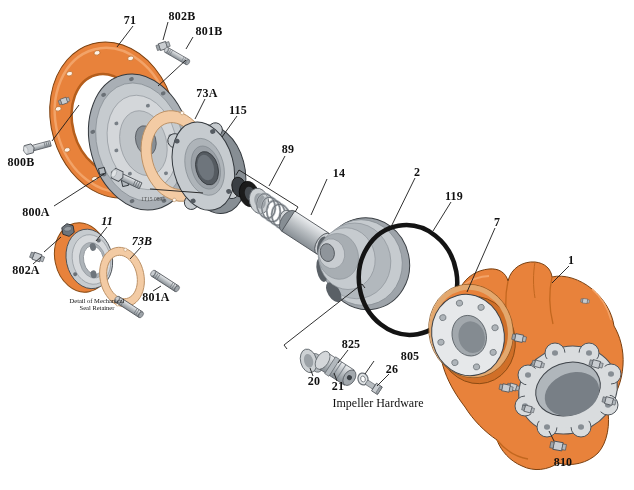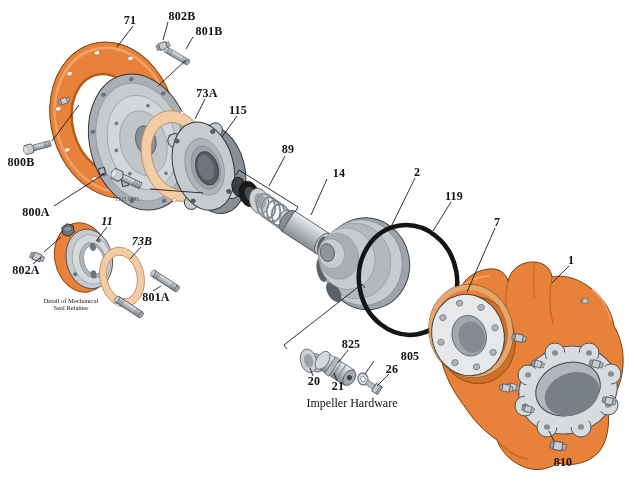--- a/index.html
+++ b/index.html
@@ -2,21 +2,21 @@
 <html style="--background: #FFFFFF; --orange: #E8823B; --orange_dark: #C8671F; --orange_deep: #7A4010; --gasket_peach: #F3CBA4; --gasket_edge: #BA8F64; --metal_light: #D8DBDE; --metal_mid: #B2B8BD; --metal_dark: #7C838A; --rubber_black: #1B1B1B; --leader: #1A1A1A;"><head>
 <meta charset="utf-8">
 <style>
   html,body{margin:0;padding:0;background:#fff;}
   #stage{position:relative;width:630px;height:490px;background:var(--background,#fff);overflow:hidden;
          font-family:"Liberation Serif",serif;}
   #artwork{position:absolute;left:0;top:0;}
   #label-layer{position:absolute;left:0;top:0;width:100%;height:100%;pointer-events:none;}
   .part-label{position:absolute;transform:translate(-50%,-50%);
               font:bold 12px "Liberation Serif",serif;color:#111;white-space:nowrap;letter-spacing:.2px;}
-  .caption{position:absolute;transform:translate(-50%,-50%);color:#111;white-space:nowrap;}
+  .caption{position:absolute;transform:translate(-50%,-50%);color:#111;white-space:nowrap;margin-left:26px;}
   #caption-impeller{font:12px "Liberation Serif",serif;}
   #detail-note{font:6.5px "Liberation Serif",serif;text-align:center;line-height:1.15;white-space:normal;width:90px;}
   #plate-stamp{font:5.5px "Liberation Serif",serif;color:#4a4a4a;}
 </style>
 </head>
 <body>
 
 <div id="stage">
 
 <svg id="artwork" width="634" height="490" viewBox="0 0 634 490" xmlns="http://www.w3.org/2000/svg">

